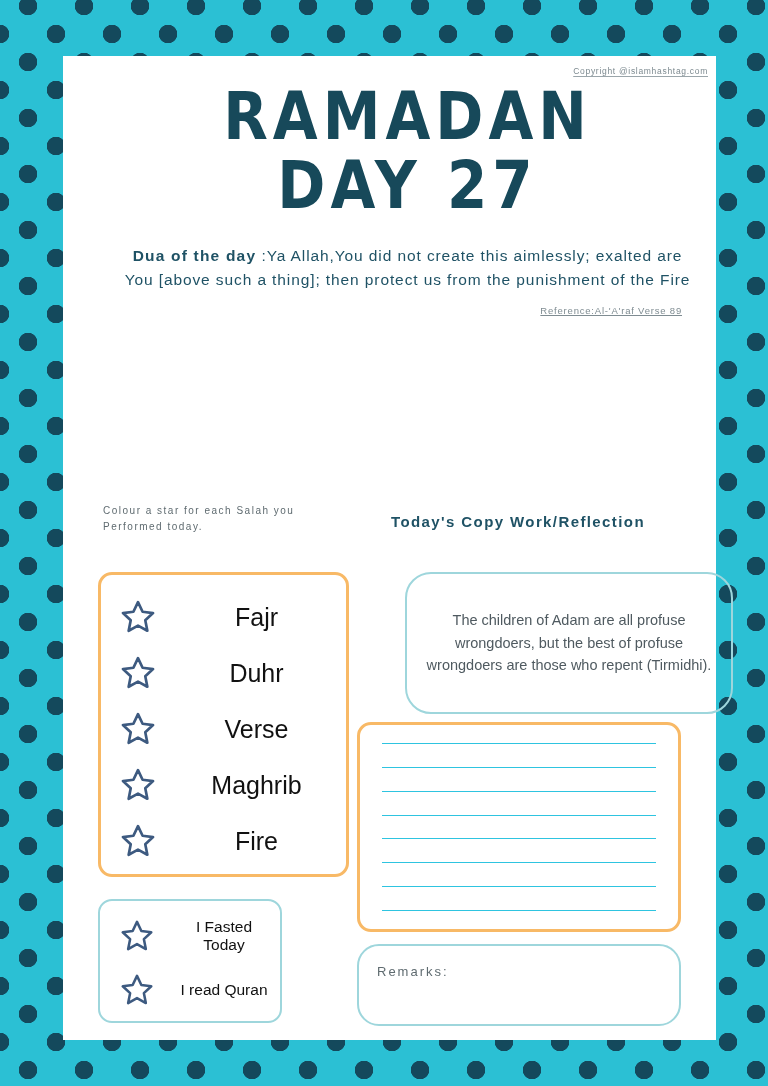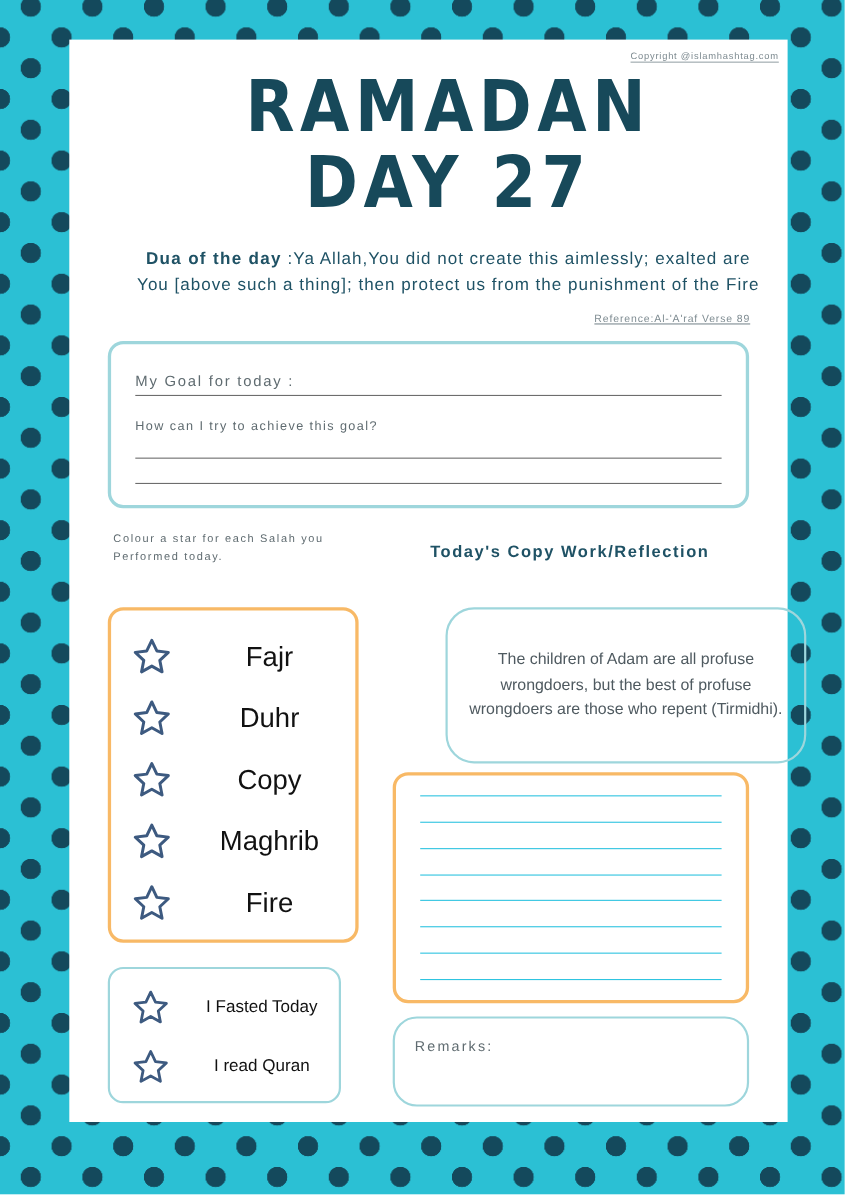--- a/index.html
+++ b/index.html
@@ -27,21 +27,21 @@
       radial-gradient(circle at 10px 10px, #14495c 9px, transparent 9.5px),
       radial-gradient(circle at 38px 38px, #14495c 9px, transparent 9.5px);
     background-size: 56px 56px, 56px 56px;
     background-position: 18px -4px, 18px -4px;
   }
 
   
   #card {
     position: absolute;
     left: 63px;
-    top: 36px;
+    top: 56px;
     width: 653px;
     height: 984px;
     background: #ffffff;
     padding-left: 36px;
   }
 
   .copyright {
     position: absolute;
     right: 8px;
     top: 10px;
@@ -129,21 +129,21 @@
     font-size: 10px;
     letter-spacing: 1.5px;
     line-height: 1.58;
     color: #5f6b70;
   }
 
   .salah-box {
     position: absolute;
     left: 35px;
     top: 516px;
-    width: 228px;
+    width: 251px;
     height: 305px;
     border: 3.5px solid #f8b966;
     border-radius: 14px;
     padding: 14px 0 0 0;
   }
   .salah-row {
     display: flex;
     align-items: center;
     height: 56px;
   }
@@ -153,21 +153,21 @@
     text-align: center;
     font-size: 25px;
     color: #111111;
     padding-right: 8px;
   }
 
   .extras-box {
     position: absolute;
     left: 35px;
     top: 843px;
-    width: 212px;
+    width: 184px;
     height: 124px;
     border: 2.5px solid #9ed6dc;
     border-radius: 14px;
     padding-top: 8px;
   }
   .extra-row {
     display: flex;
     align-items: center;
     height: 54px;
   }
@@ -261,28 +261,20 @@
       <span class="l1">RAMADAN</span>
       <span class="l2">DAY 27</span>
     </div>
 
     <div class="dua">
       <b>Dua of the day</b><span> :</span><span>Ya Allah,You did not create this aimlessly; exalted are You [above such a thing]; then protect us from the punishment of the Fire</span>
     </div>
 
     <div class="reference">Reference:Al-'A'raf Verse 89</div>
 
-    <div class="goal-box">
-      <div class="goal-label-row">
-        <span class="goal-label">My Goal for today :</span>
-      </div>
-      <div class="goal-q">How can I try to achieve this goal?</div>
-      <div class="rule"></div>
-      <div class="rule rule2"></div>
-    </div>
 
     <div class="salah-intro">Colour a star for each Salah you Performed today.</div>
 
     <div class="salah-box">
       <div class="salah-row">
         <span class="star">
           <svg width="40" height="38" viewBox="0 0 24 24" fill="none" stroke="#3d5a80" stroke-width="1.7" stroke-linejoin="round">
               <path d="M12 2.6l2.9 6.1 6.6.8-4.9 4.6 1.3 6.6L12 17.4 6.1 20.7l1.3-6.6-4.9-4.6 6.6-.8z"></path>
             </svg>
         </span>
@@ -295,21 +287,21 @@
             </svg>
         </span>
         <span class="name">Duhr</span>
       </div>
       <div class="salah-row">
         <span class="star">
           <svg width="40" height="38" viewBox="0 0 24 24" fill="none" stroke="#3d5a80" stroke-width="1.7" stroke-linejoin="round">
               <path d="M12 2.6l2.9 6.1 6.6.8-4.9 4.6 1.3 6.6L12 17.4 6.1 20.7l1.3-6.6-4.9-4.6 6.6-.8z"></path>
             </svg>
         </span>
-        <span class="name">Copy</span>
+        <span class="name">Verse</span>
       </div>
       <div class="salah-row">
         <span class="star">
           <svg width="40" height="38" viewBox="0 0 24 24" fill="none" stroke="#3d5a80" stroke-width="1.7" stroke-linejoin="round">
               <path d="M12 2.6l2.9 6.1 6.6.8-4.9 4.6 1.3 6.6L12 17.4 6.1 20.7l1.3-6.6-4.9-4.6 6.6-.8z"></path>
             </svg>
         </span>
         <span class="name">Maghrib</span>
       </div>
       <div class="salah-row">

